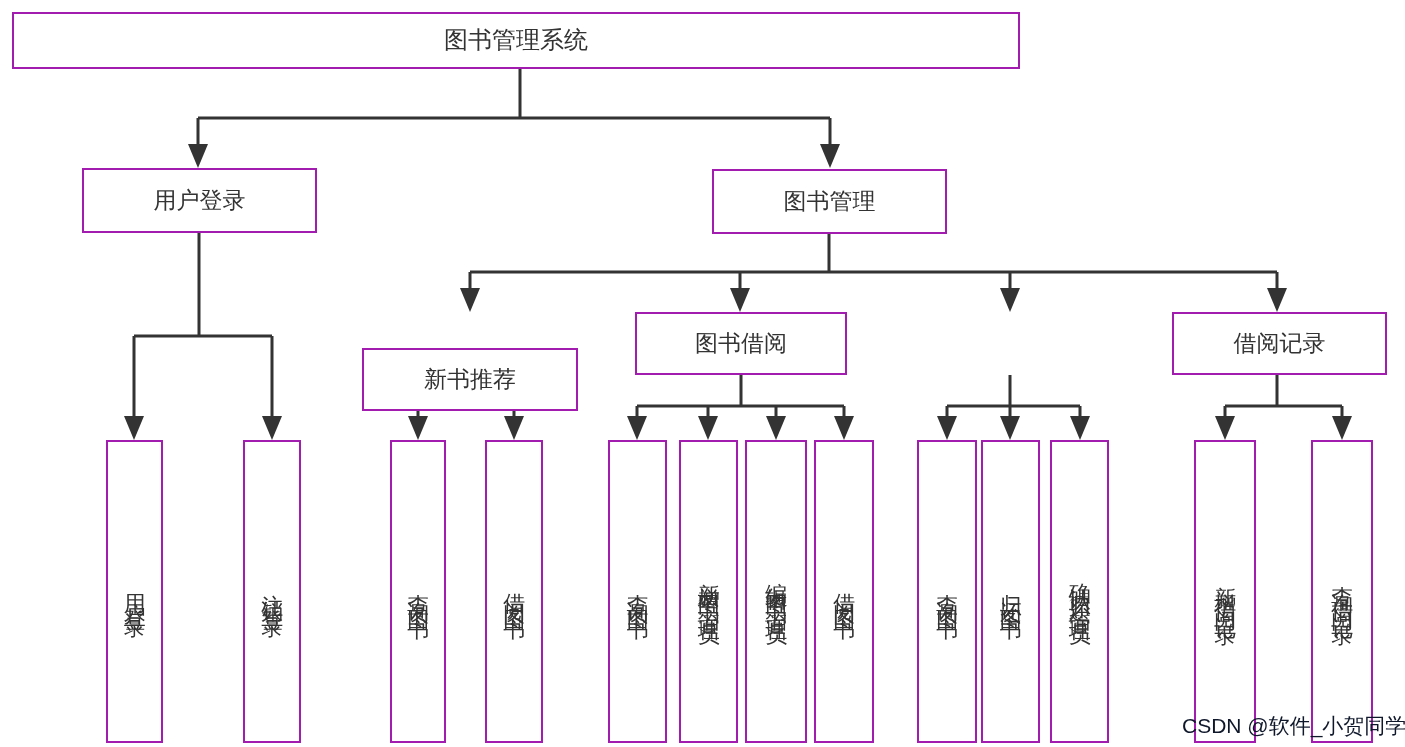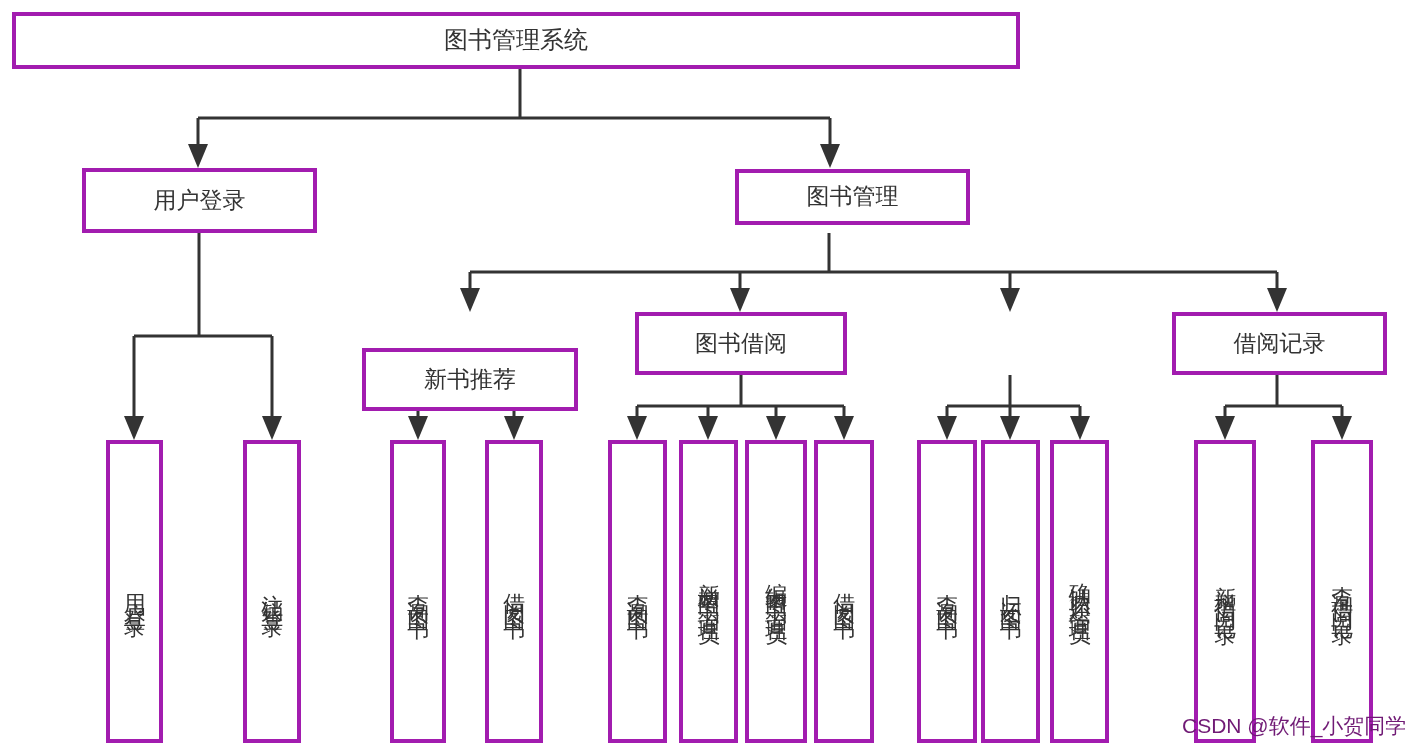--- a/index.html
+++ b/index.html
@@ -13,21 +13,21 @@
   }
   .wires {
     position: absolute;
     left: 0; top: 0;
     width: 1405px;
     height: 747px;
   }
   .node {
     position: absolute;
     box-sizing: border-box;
-    border: 4px solid #a21caf;
+    border: 2px solid #a21caf;
     background: #ffffff;
     color: #333333;
     display: flex;
     align-items: center;
     justify-content: center;
     text-align: center;
     line-height: 1.2;
   }
   .root  { font-size: 24px; }
   .mid   { font-size: 23px; }
@@ -35,21 +35,21 @@
     font-size: 22px;
     writing-mode: vertical-rl;
     letter-spacing: 8px;
   }
   .leaf.long { letter-spacing: 6px; }
   .watermark {
     position: absolute;
     left: 1182px;
     top: 712px;
     font-size: 21px;
-    color: #701a75;
+    color: #0f172a;
     white-space: nowrap;
     z-index: 5;
   }
 </style>
 </head>
 <body>
 
 <div class="stage">
 
   <svg class="wires" viewBox="0 0 1405 747" xmlns="http://www.w3.org/2000/svg">
@@ -88,21 +88,21 @@
       <path d="M1000,416 L1020,416 L1010,440 Z"></path>
       <path d="M1070,416 L1090,416 L1080,440 Z"></path>
       <path d="M1215,416 L1235,416 L1225,440 Z"></path>
       <path d="M1332,416 L1352,416 L1342,440 Z"></path>
     </g>
   </svg>
 
   <div class="node root" style="left:12px; top:12px; width:1008px; height:57px;">图书管理系统</div>
 
   <div class="node mid" style="left:82px; top:168px; width:235px; height:65px;">用户登录</div>
-  <div class="node mid" style="left:712px; top:169px; width:235px; height:56px;margin-left:23px;">图书管理</div>
+  <div class="node mid" style="left:712px; top:169px; width:235px; height:65px;">图书管理</div>
 
   <div class="node mid" style="left:362px; top:312px; width:216px; height:63px;margin-top:36px;">新书推荐</div>
   <div class="node mid" style="left:635px; top:312px; width:212px; height:63px;">图书借阅</div>
   <div class="node mid" style="left:1172px; top:312px; width:215px; height:63px;">借阅记录</div>
 
   <div class="node leaf" style="left:106px; top:440px; width:57px; height:303px;">用户登录</div>
   <div class="node leaf" style="left:243px; top:440px; width:58px; height:303px;">注销登录</div>
 
   <div class="node leaf" style="left:390px; top:440px; width:56px; height:303px;">查询图书</div>
   <div class="node leaf" style="left:485px; top:440px; width:58px; height:303px;">借阅图书</div>

